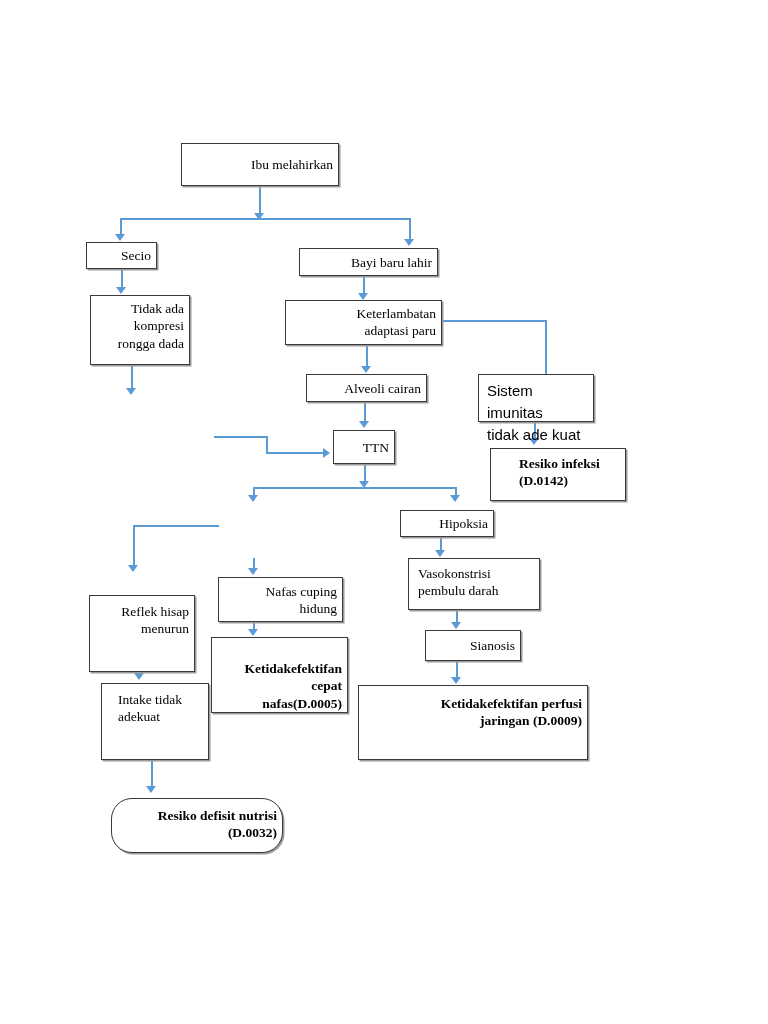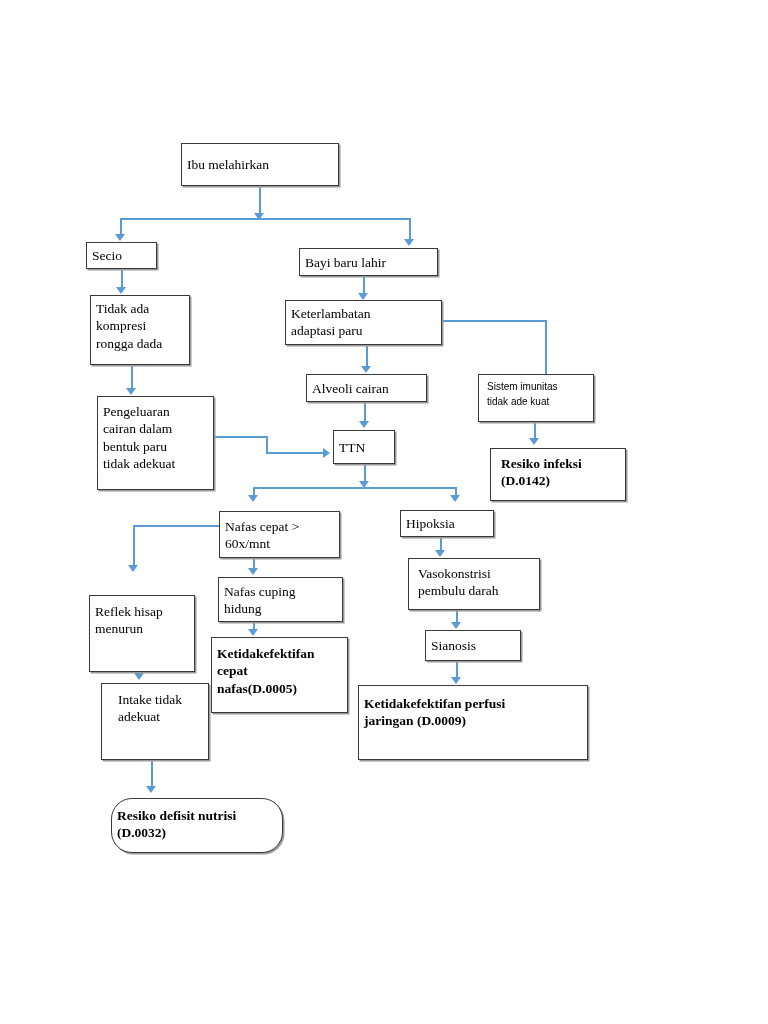--- a/index.html
+++ b/index.html
@@ -18,36 +18,36 @@
   }
   .node {
     position: absolute;
     box-sizing: border-box;
     background: #ffffff;
     border: 1.3px solid #3a3a3a;
     box-shadow: 1.5px 1.5px 0 0 #9a9a9a;
     display: flex;
     align-items: flex-start;
     justify-content: center;
-    text-align: left;
+    text-align: right;
     color: #000000;
     font-family: "Liberation Serif", "DejaVu Serif", serif;
     font-size: 13.5px;
     line-height: 1.28;
     padding: 4px 5px 3px 5px;
   }
   .node.center-v { align-items: center; }
   .node.bold {
     font-family: "Liberation Serif", "DejaVu Serif", serif;
     font-weight: bold;
     font-size: 13.5px;
   }
   .node.sans {
     font-family: "Liberation Sans", "DejaVu Sans", sans-serif;
-    font-size: 10px;
+    font-size: 15px;
     text-align: left;
     justify-content: flex-start;
     line-height: 1.45;
   }
   .node.leftalign {
     text-align: left;
     justify-content: flex-start;
   }
   .node .txt { display: block; width: 100%; }
 
@@ -178,46 +178,32 @@
     <span class="txt">Alveoli cairan</span>
   </div>
 
   <div class="node sans" style="left:478px; top:374px; width:116px; height:48px; padding-left:8px; padding-top:5px;">
     <span class="txt">
       <span>Sistem imunitas</span><br>
       <span>tidak ade kuat</span>
     </span>
   </div>
 
-  <div class="node" style="left:97px; top:396px; width:117px; height:94px; padding-top:6px;">
-    <span class="txt">
-      <span>Pengeluaran</span><br>
-      <span>cairan dalam</span><br>
-      <span>bentuk paru</span><br>
-      <span>tidak adekuat</span>
-    </span>
-  </div>
 
   <div class="node center-v" style="left:333px; top:430px; width:62px; height:34px;">
     <span class="txt">TTN</span>
   </div>
 
-  <div class="node bold leftalign" style="left:490px; top:448px; width:136px; height:53px; padding-left:10px; padding-top:6px;">
+  <div class="node bold leftalign" style="left:490px; top:448px; width:136px; height:53px; padding-left:28px; padding-top:6px;">
     <span class="txt">
       <span>Resiko infeksi</span><br>
       <span>(D.0142)</span>
     </span>
   </div>
 
-  <div class="node" style="left:219px; top:511px; width:121px; height:47px; padding-top:6px;">
-    <span class="txt">
-      <span>Nafas cepat &gt;</span><br>
-      <span>60x/mnt</span>
-    </span>
-  </div>
 
   <div class="node center-v" style="left:400px; top:510px; width:94px; height:27px;">
     <span class="txt">Hipoksia</span>
   </div>
 
   <div class="node" style="left:89px; top:576px; width:106px; height:77px; padding-top:7px;margin-top:19px;">
     <span class="txt">
       <span>Reflek hisap</span><br>
       <span>menurun</span>
     </span>
@@ -234,21 +220,21 @@
     <span class="txt">
       <span>Vasokonstrisi</span><br>
       <span>pembulu darah</span>
     </span>
   </div>
 
   <div class="node center-v" style="left:425px; top:630px; width:96px; height:31px;">
     <span class="txt">Sianosis</span>
   </div>
 
-  <div class="node bold" style="left:211px; top:637px; width:137px; height:76px; padding-top:7px;">
+  <div class="node bold" style="left:211px; top:637px; width:137px; height:76px; padding-top:22px;">
     <span class="txt">
       <span>Ketidakefektifan</span><br>
       <span>cepat</span><br>
       <span>nafas(D.0005)</span>
     </span>
   </div>
 
   <div class="node leftalign" style="left:101px; top:683px; width:108px; height:77px; padding-left:16px; padding-top:7px;">
     <span class="txt">
       <span>Intake tidak</span><br>

